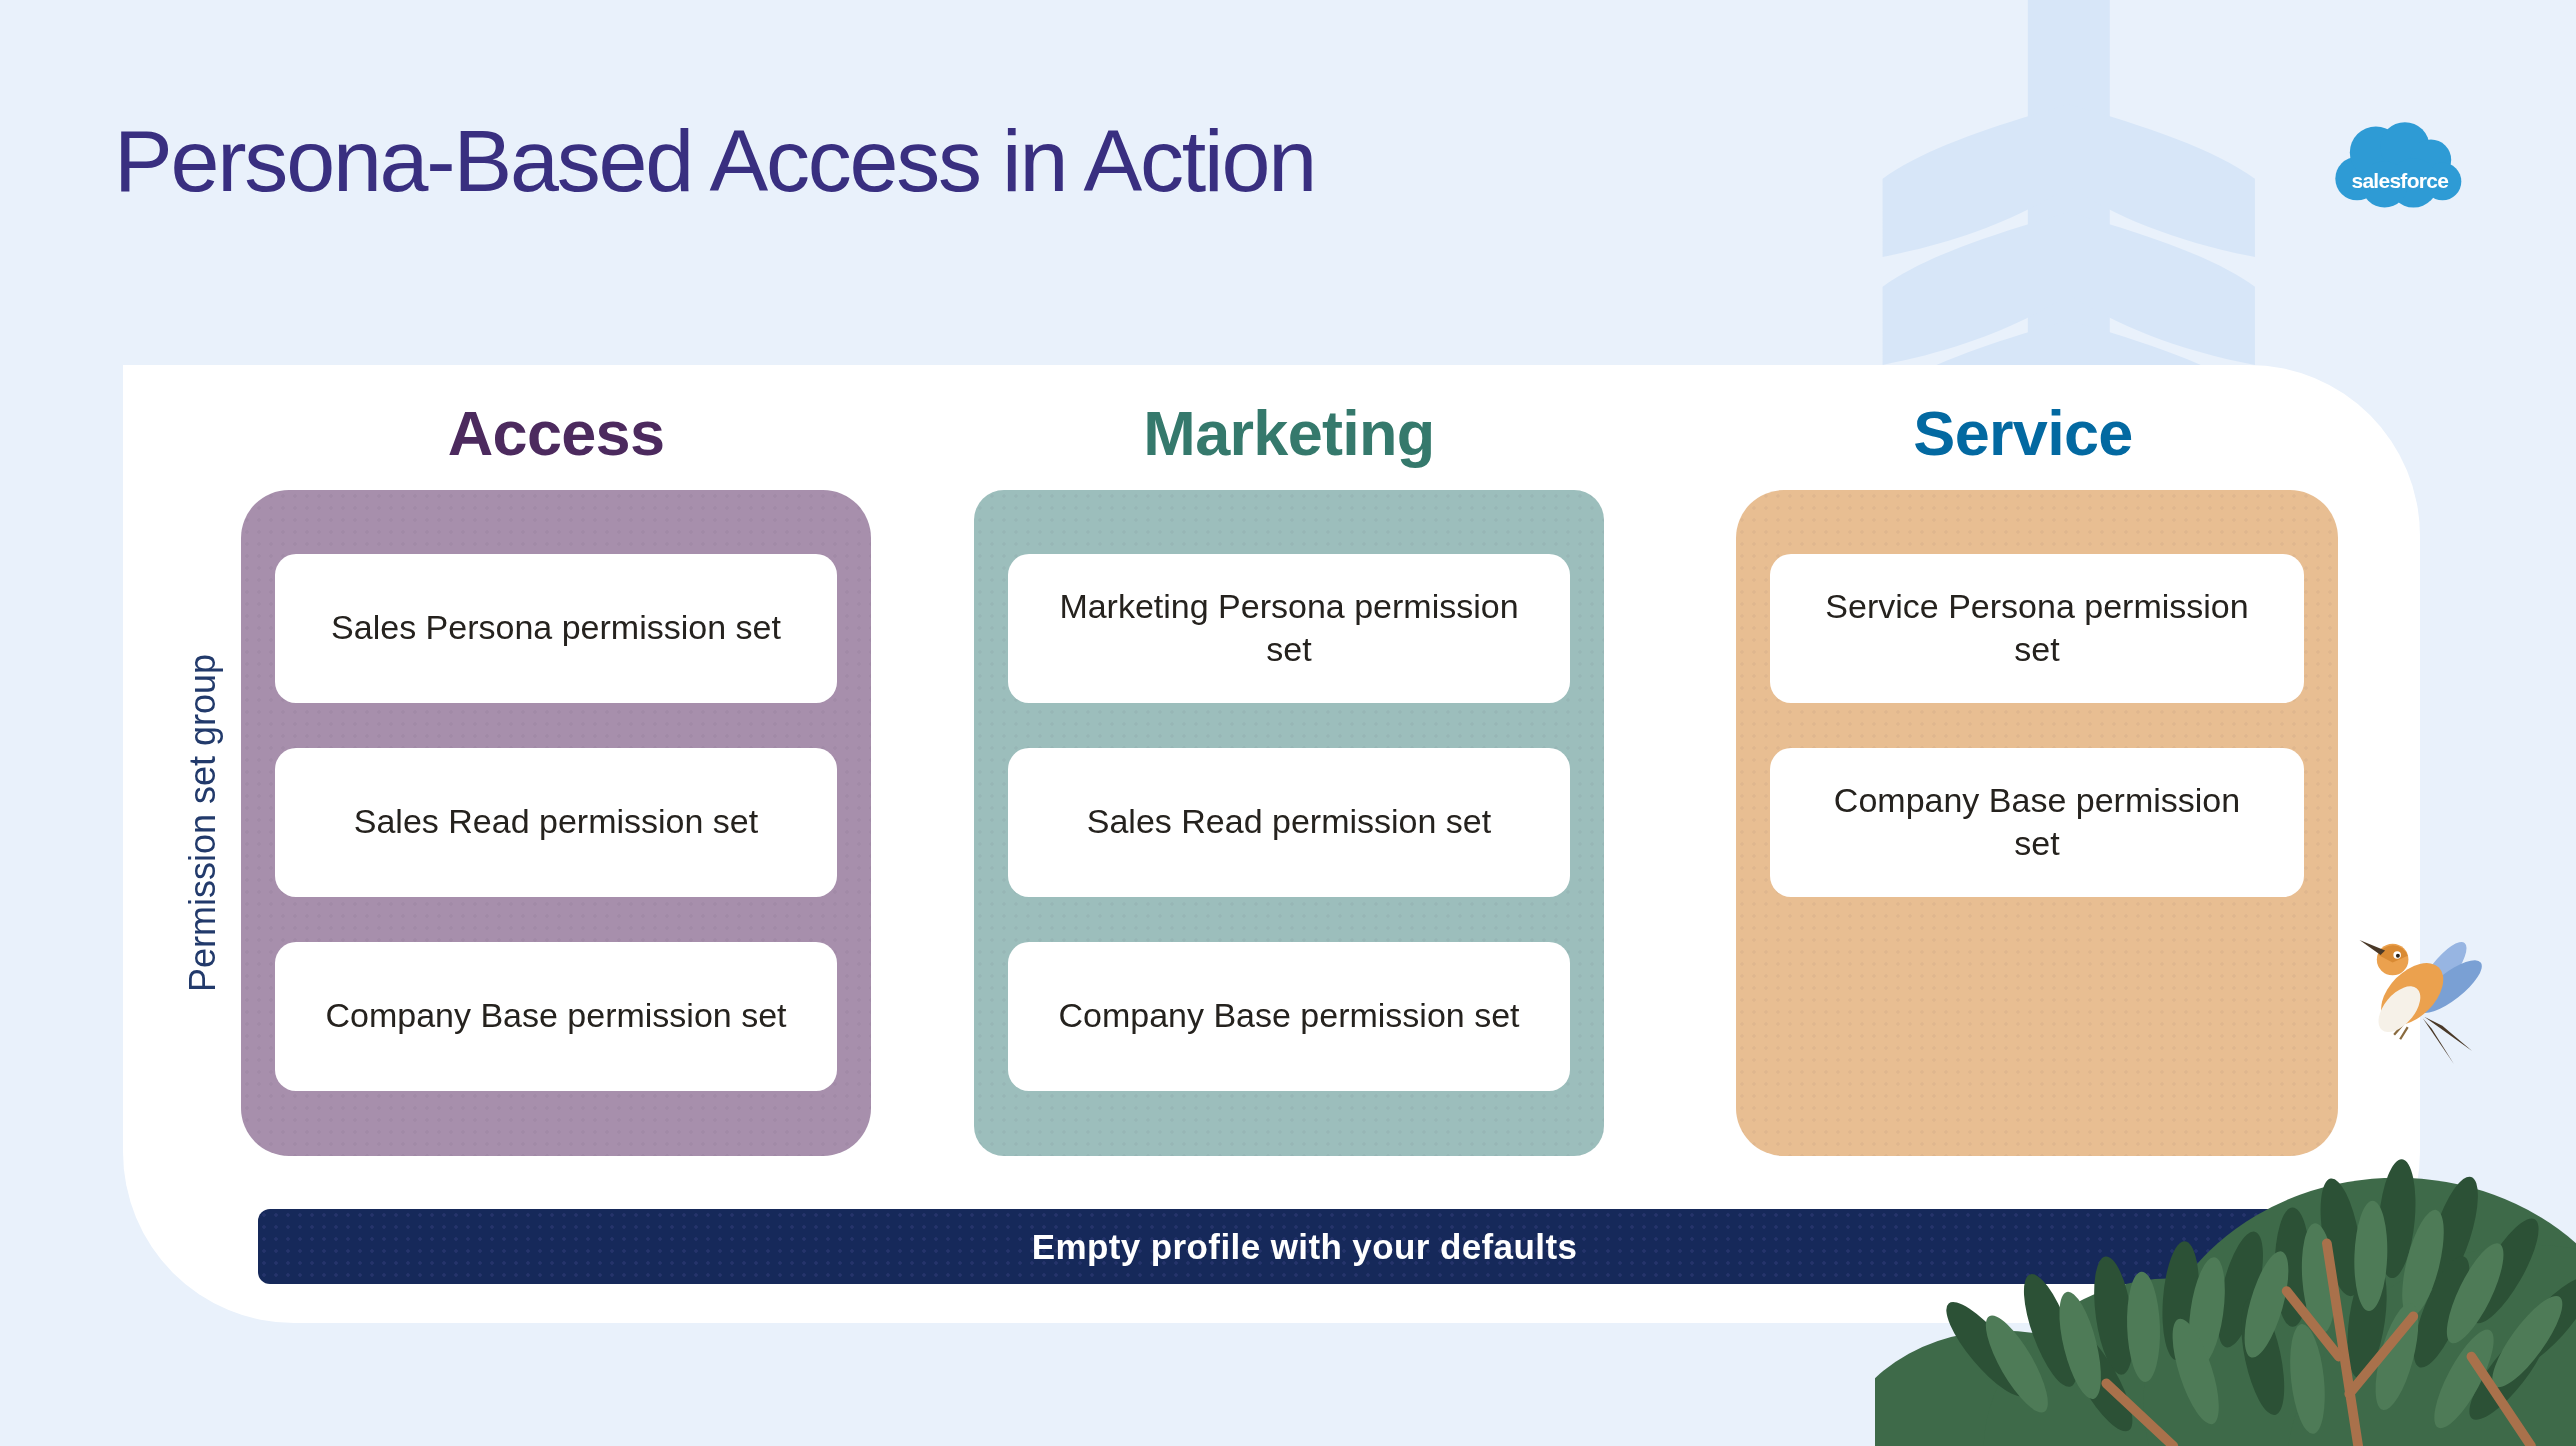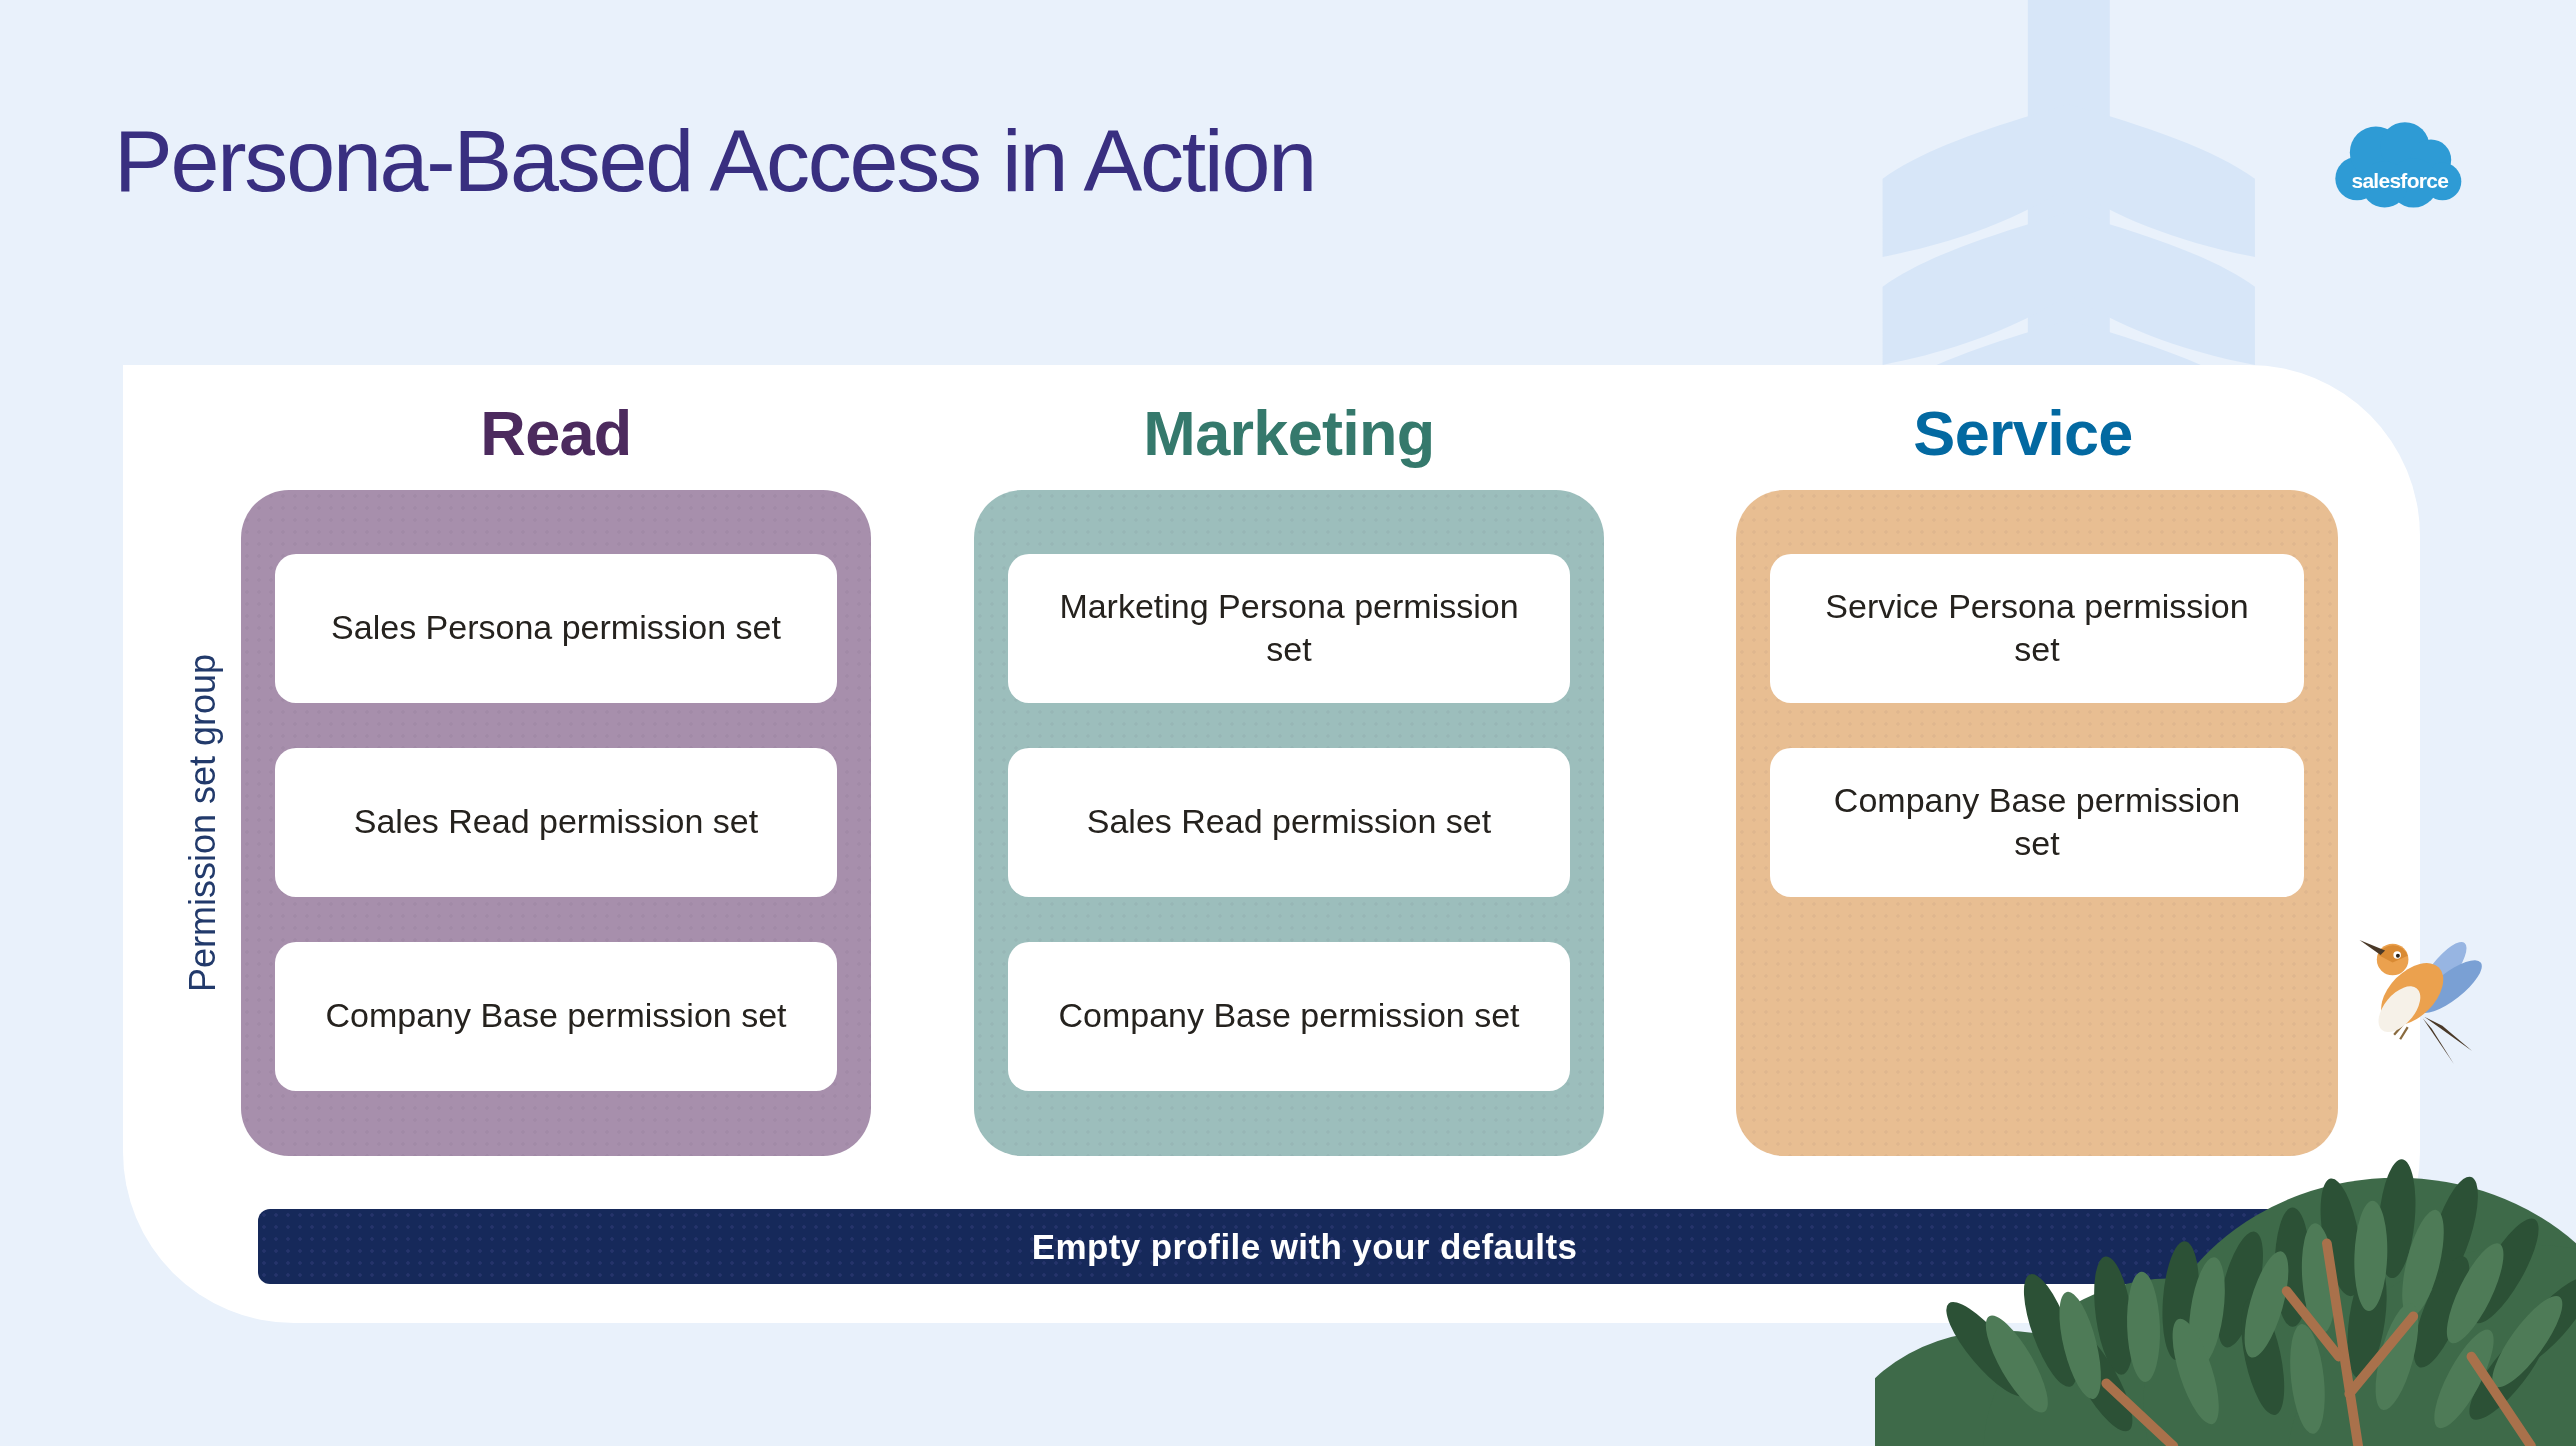--- a/index.html
+++ b/index.html
@@ -87,37 +87,37 @@
       <circle cx="78" cy="100" r="32"></circle>
     </g>
     <text x="99" y="105" font-size="29" text-anchor="middle" fill="#FFFFFF">salesforce</text>
   </svg>
 
   <div class="canvas-card"></div>
 
   <div class="side-label" style="color: rgb(34, 58, 107);">Permission set group</div>
 
   <div class="group-col" style="left:241px">
-    <div class="group-header" style="color: rgb(76, 42, 94);">Read</div>
+    <div class="group-header" style="color: rgb(76, 42, 94);">Access</div>
     <div class="group-box" style="background-color: rgb(167, 143, 172);">
       <div class="perm-card">
         <span>Sales Persona permission set</span>
       </div>
       <div class="perm-card">
         <span>Sales Read permission set</span>
       </div>
       <div class="perm-card">
         <span>Company Base permission set</span>
       </div>
     </div>
   </div>
 
   <div class="group-col" style="left:974px">
     <div class="group-header" style="color: rgb(53, 121, 108);">Marketing</div>
-    <div class="group-box" style="background-color: rgb(156, 190, 188);">
+    <div class="group-box" style="background-color: rgb(156, 190, 188); border-radius: 30px;">
       <div class="perm-card">
         <span>Marketing Persona permission set</span>
       </div>
       <div class="perm-card">
         <span>Sales Read permission set</span>
       </div>
       <div class="perm-card">
         <span>Company Base permission set</span>
       </div>
     </div>

